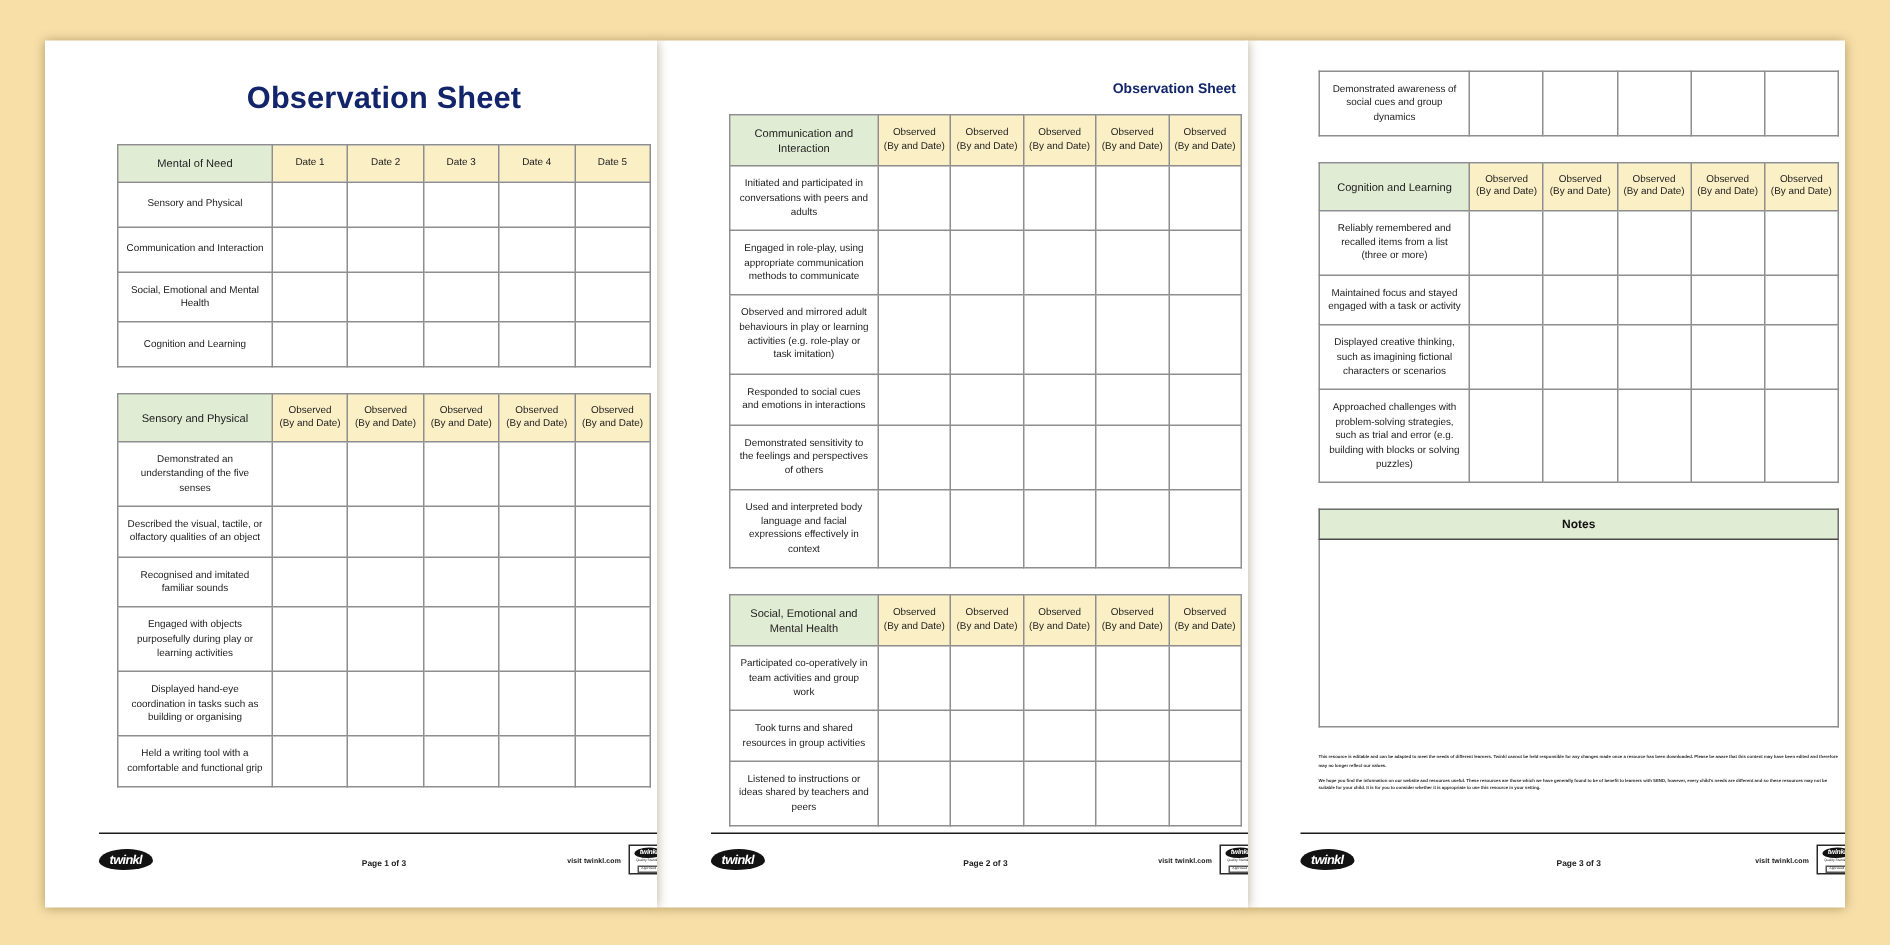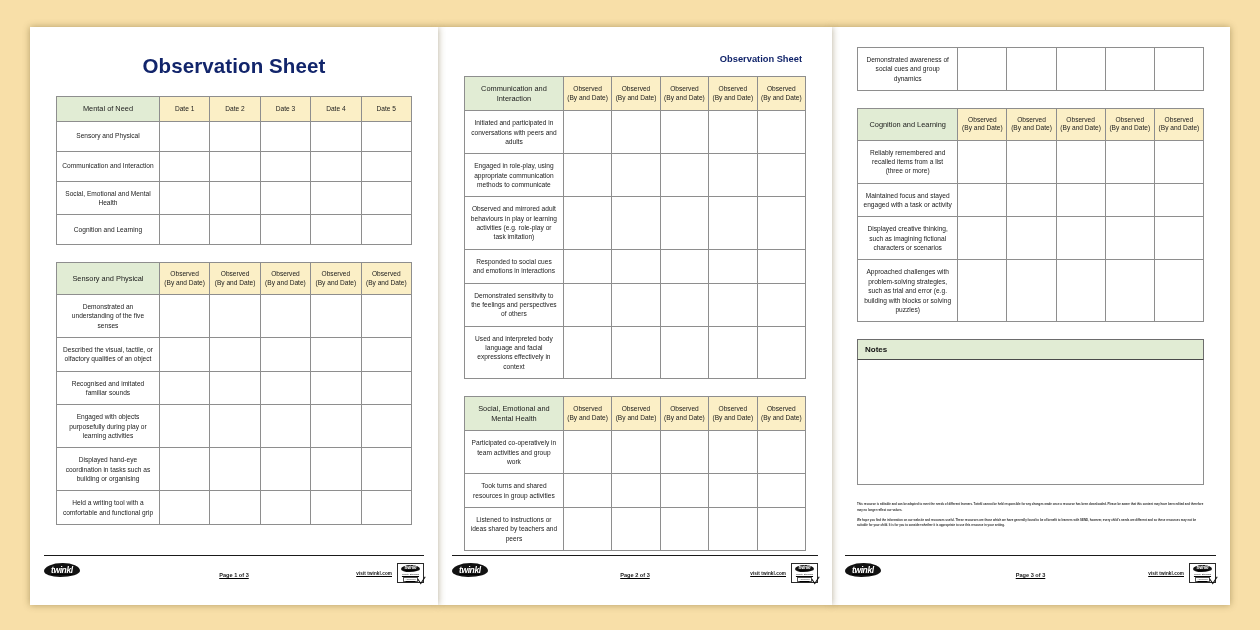--- a/index.html
+++ b/index.html
@@ -14,21 +14,21 @@
   .page {
     position: absolute;
     background: #ffffff;
     box-shadow: 0 0 7px rgba(90,70,20,0.45);
     overflow: hidden;
   }
   #page-1 { left: 30px;  top: 27px; width: 408px; height: 578px; z-index: 3; }
   #page-2 { left: 438px; top: 27px; width: 394px; height: 578px; z-index: 2; }
   #page-3 { left: 831px; top: 27px; width: 399px; height: 578px; z-index: 1; }
 
-  .page-inner { position: relative; width: 100%; height: 100%; padding: 0 26px; }
+  .page-inner { position: relative; width: 100%; height: 100%; padding: 0 26px; margin-left: 22px; }
 
   
   .main-title {
     text-align: center;
     color: #12256b;
     font-size: 20.5px;
     font-weight: bold;
     letter-spacing: 0.1px;
     padding-top: 27px;
     padding-bottom: 18px;
@@ -92,21 +92,21 @@
   
   .notes-box { width: 100%; margin-top: 2px; }
   .notes-head {
     background: #e1ecd4;
     border: 0.6px solid #6d6d6d;
     border-bottom: 1.4px solid #4a4a4a;
     font-size: 8px;
     font-weight: bold;
     color: #111;
     padding: 5px 7px;
-    text-align: left;
+    text-align: center;
   }
   .notes-body {
     border: 0.6px solid #8e8e8e;
     border-top: none;
     height: 125px;
     background: #fff;
   }
 
   
   .fineprint {
@@ -119,22 +119,21 @@
   }
   .fineprint p + p { margin-top: 4px; }
 
   
   .footer {
     position: absolute;
     left: 14px; right: 14px; bottom: 22px;
     border-top: 1.2px solid #1a1a1a;
     padding-top: 7px;
     display: flex;
-    align-items: flex-start;
-    text-decoration: underline;
+    align-items: center;
   }
   .footer .f-left  { flex: 0 0 33%; display: flex; align-items: center; }
   .footer .f-mid   { flex: 1; text-align: center; }
   .footer .f-right { flex: 0 0 33%; display: flex; align-items: center; justify-content: flex-end; gap: 5px; }
 
   .twinkl-logo {
     display: inline-block;
     background: #121212;
     color: #fff;
     font-size: 8.5px;

